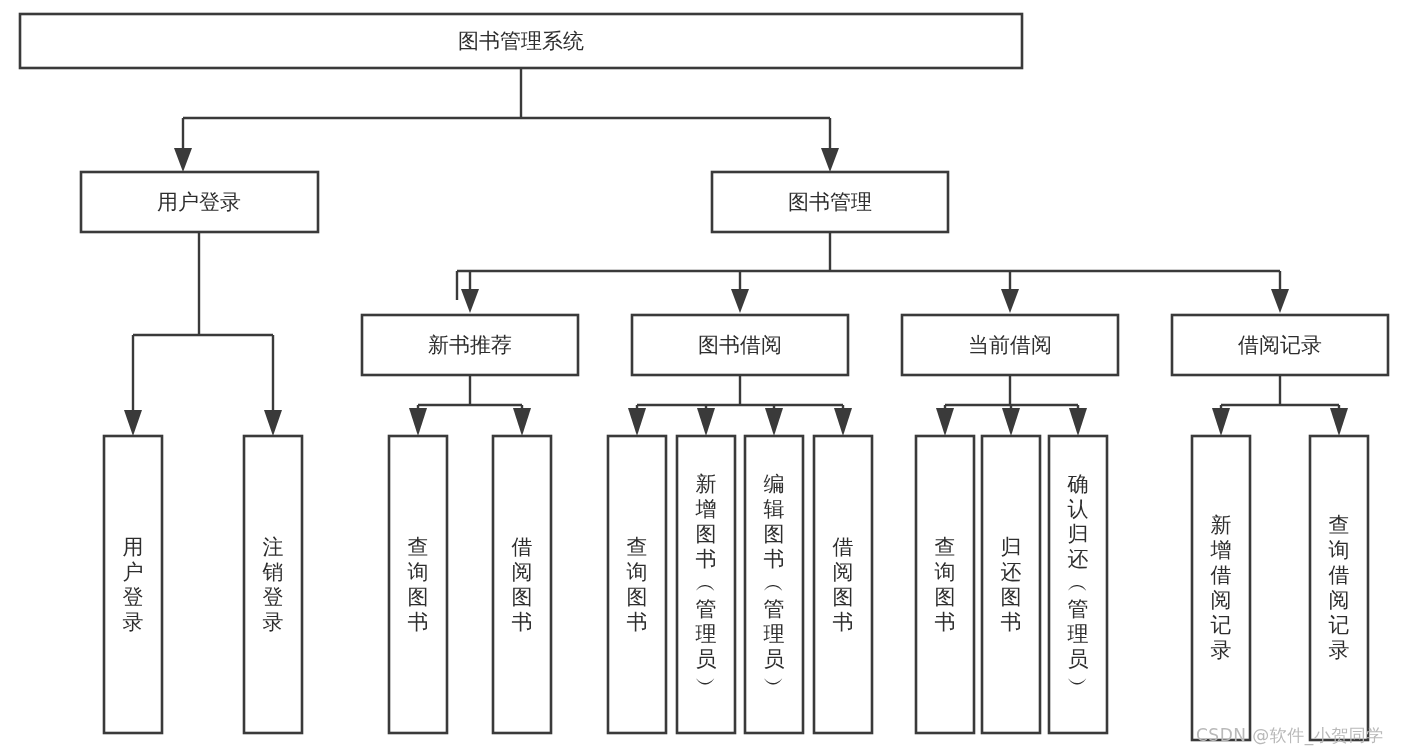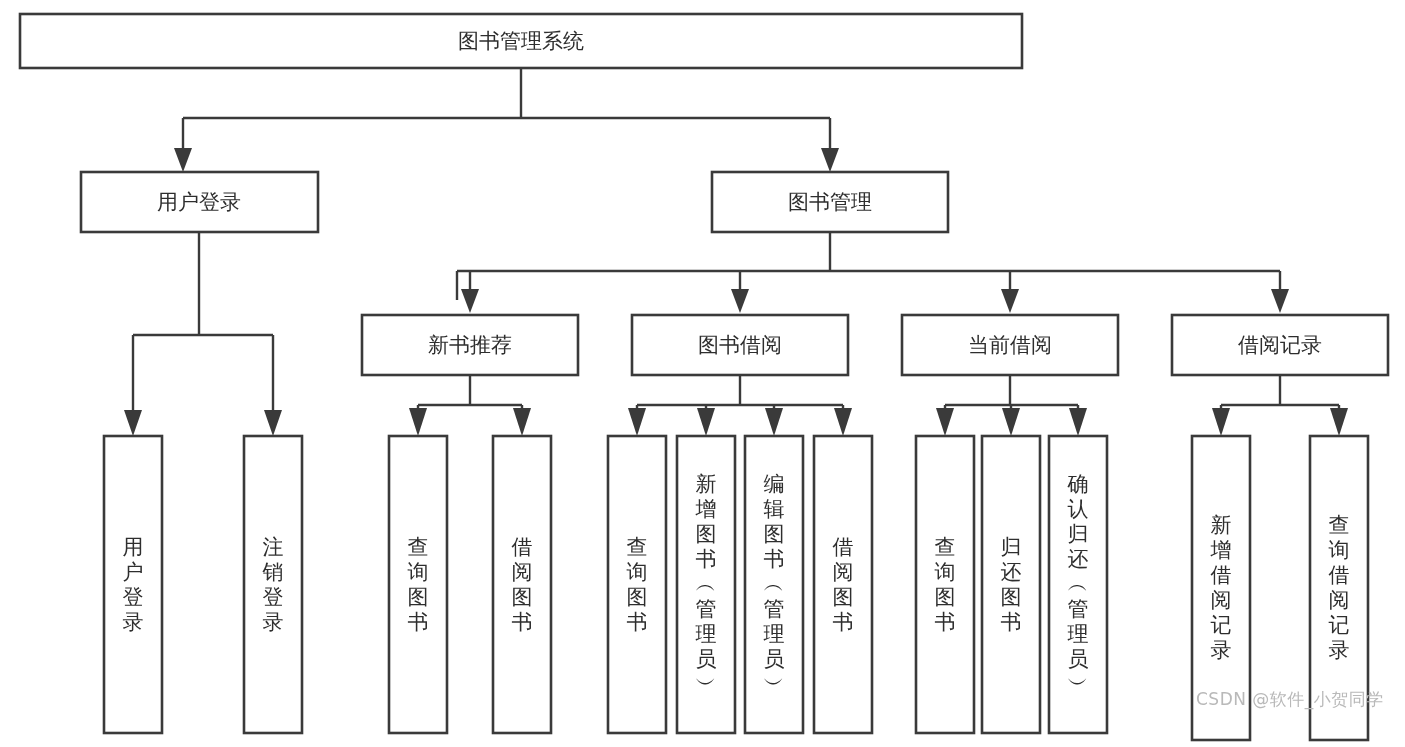--- a/index.html
+++ b/index.html
@@ -229,15 +229,15 @@
     </div>
   <div class="vert-col" style="left:1310px;top:436px;width:58px;height:304px;">
       <span>查</span>
       <span>询</span>
       <span>借</span>
       <span>阅</span>
       <span>记</span>
       <span>录</span>
     </div>
 
-  <div class="watermark" style="left:1196px;top:688px;">CSDN @软件_小贺同学</div>
+  <div class="watermark" style="left:1196px;top:724px;">CSDN @软件_小贺同学</div>
 
 </div>
 
 </body></html>

